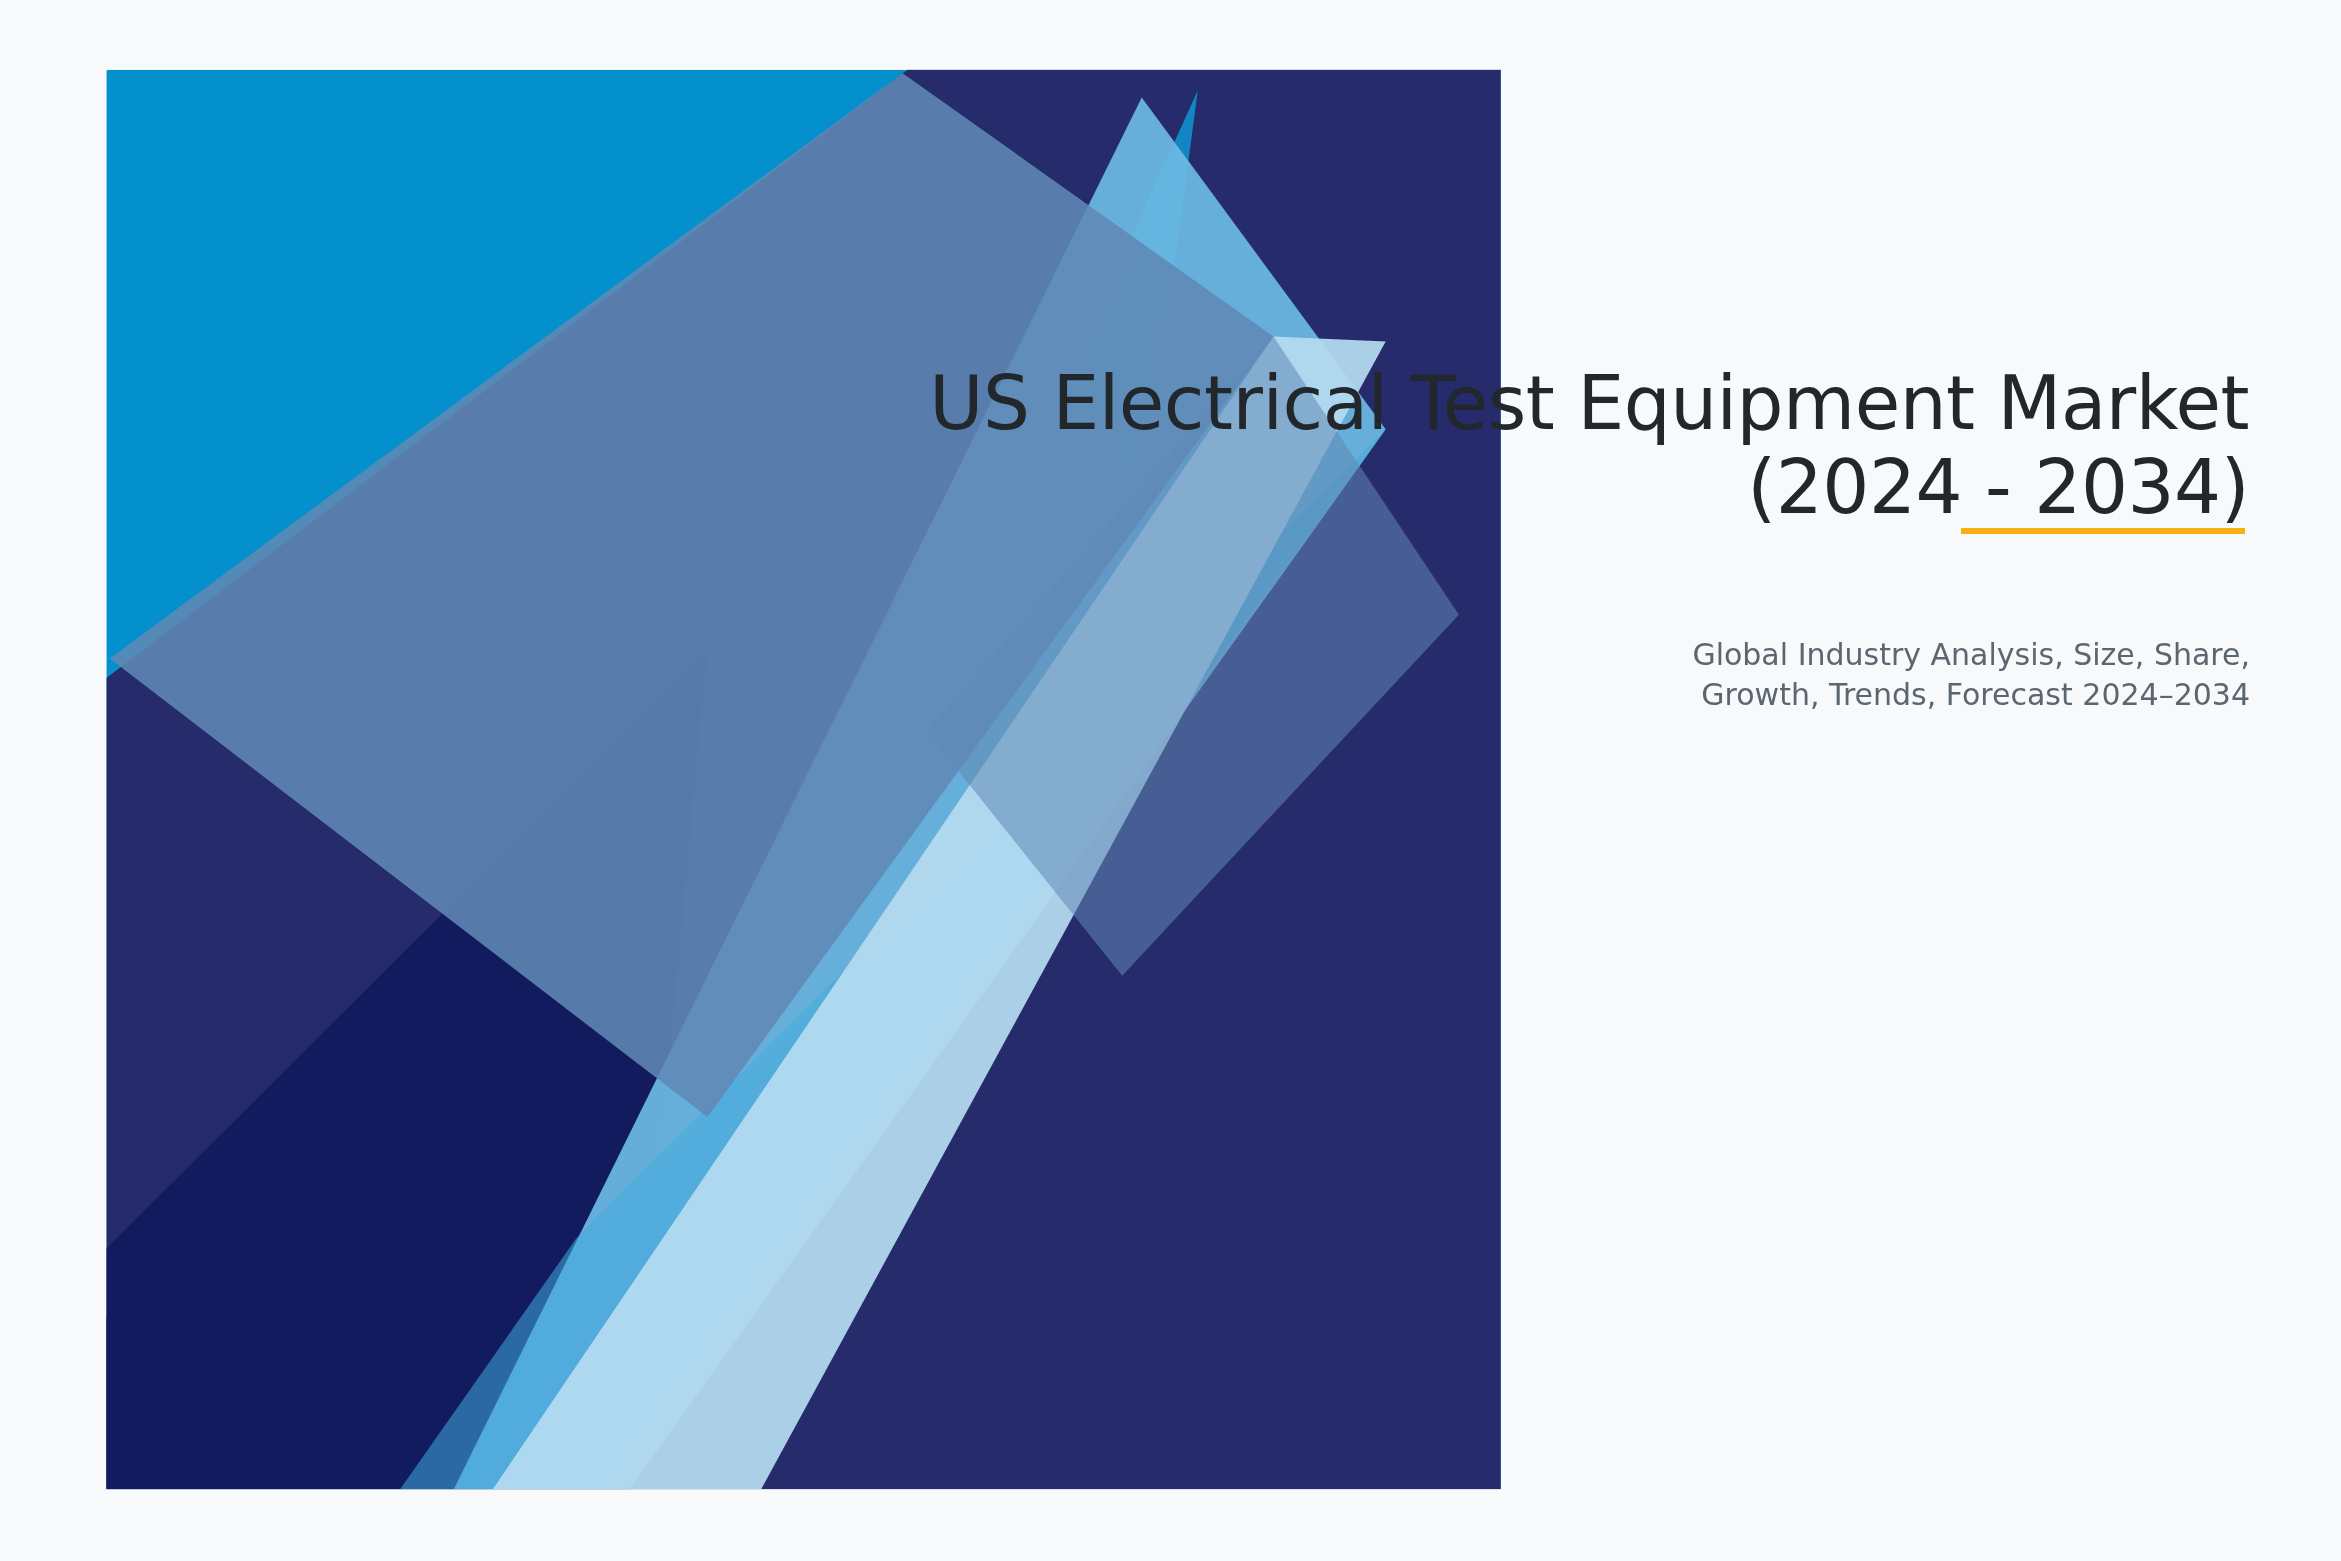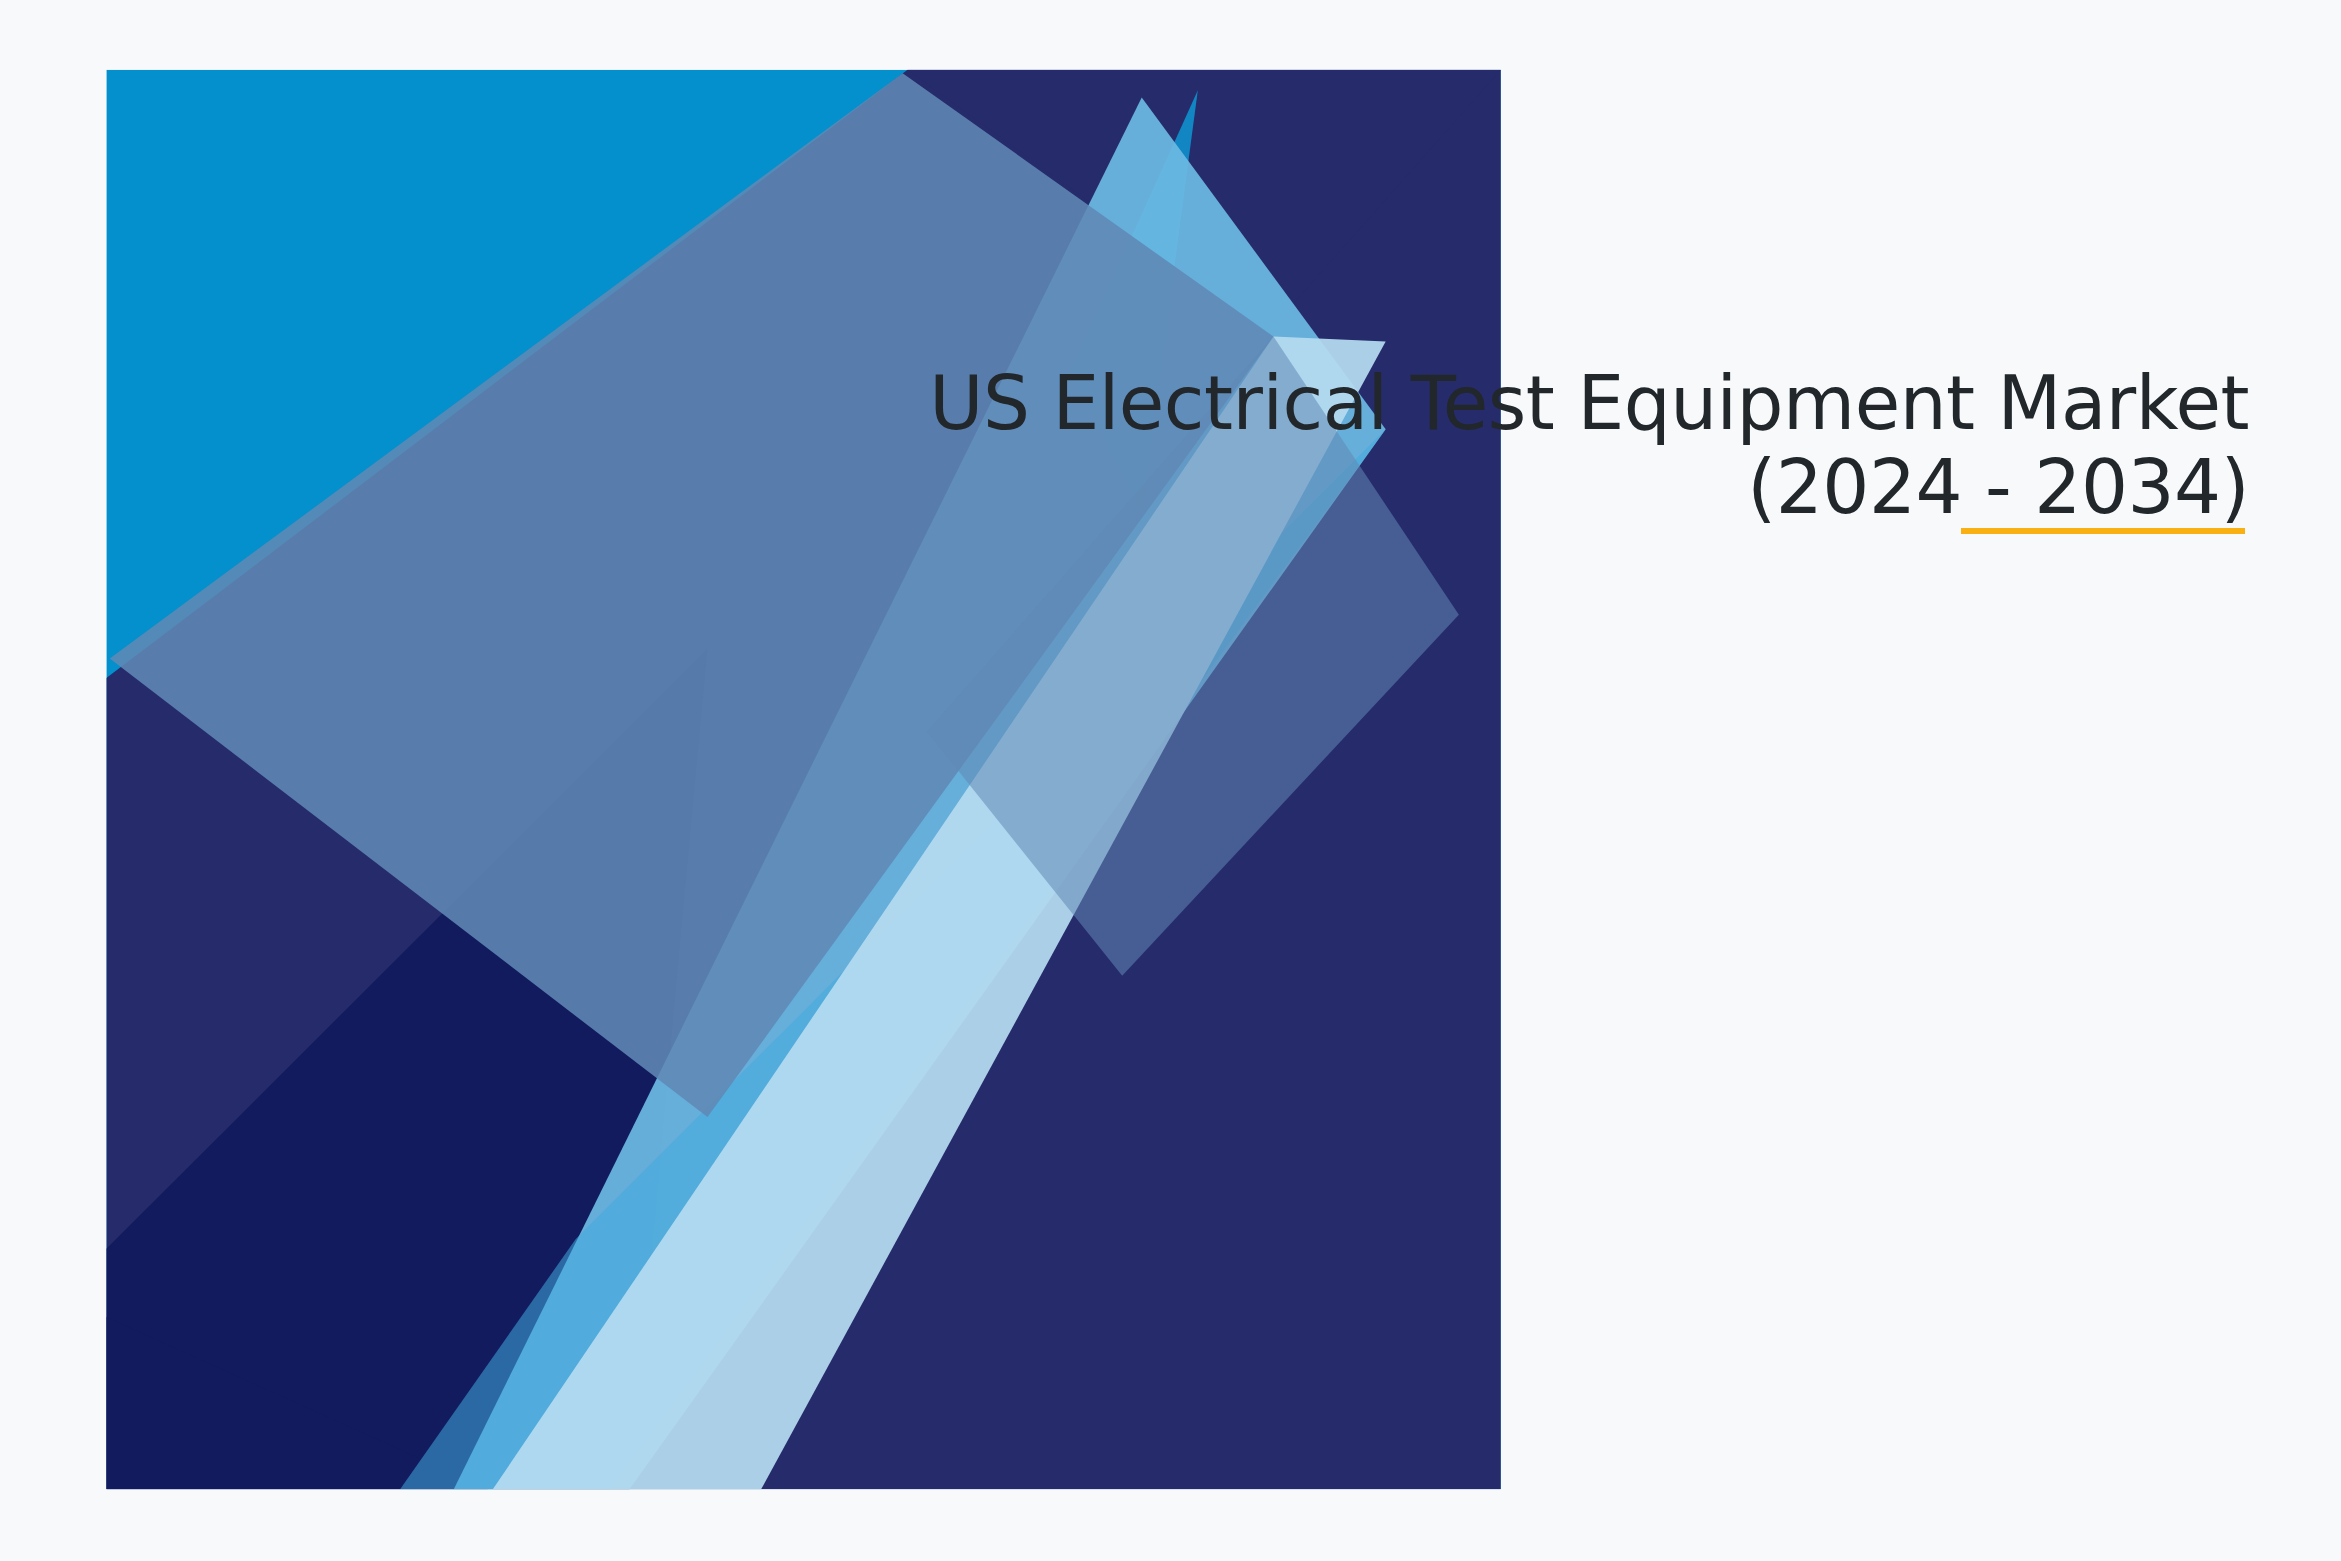--- a/index.html
+++ b/index.html
@@ -109,15 +109,17 @@
     </g>
   </svg>
 
   <div id="text-block">
     <h1 id="title">US Electrical Test Equipment Market
 (2024 - 2034)</h1>
   </div>
 
   <div id="accent-rule"></div>
 
+  <div id="subtitle">Global Industry Analysis, Size, Share,
+Growth, Trends, Forecast 2024–2034</div>
 
 </div>
 
 
 </body></html>

